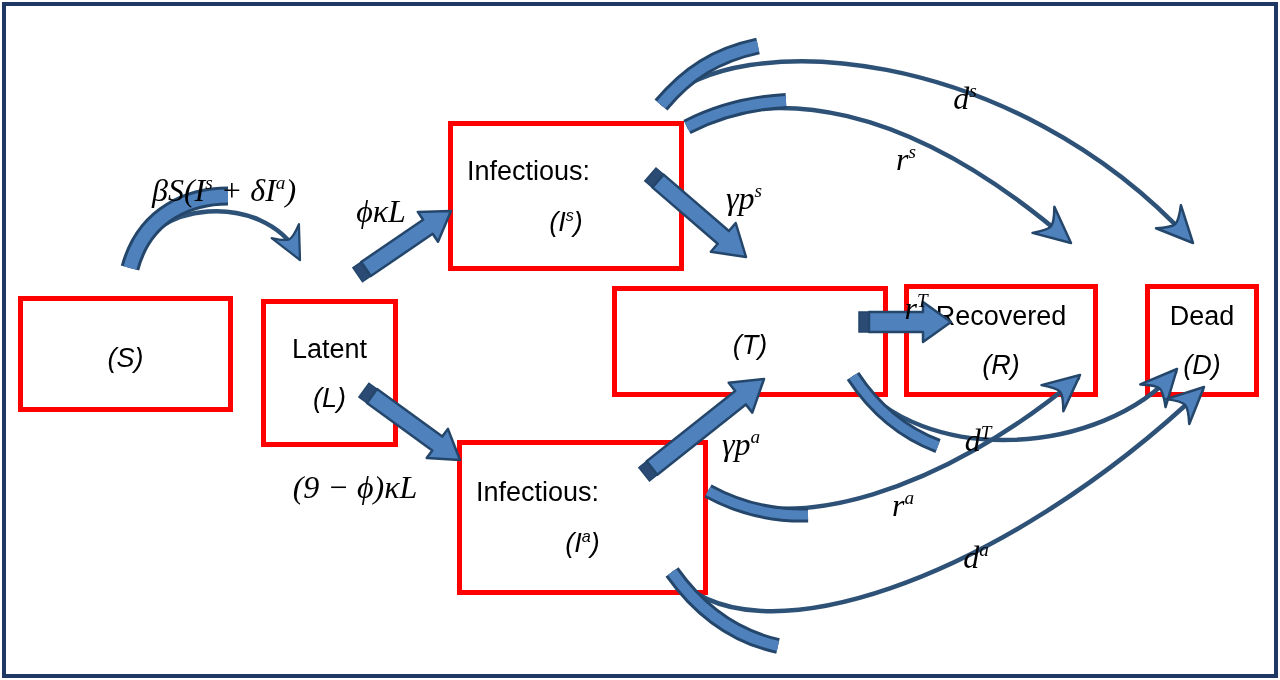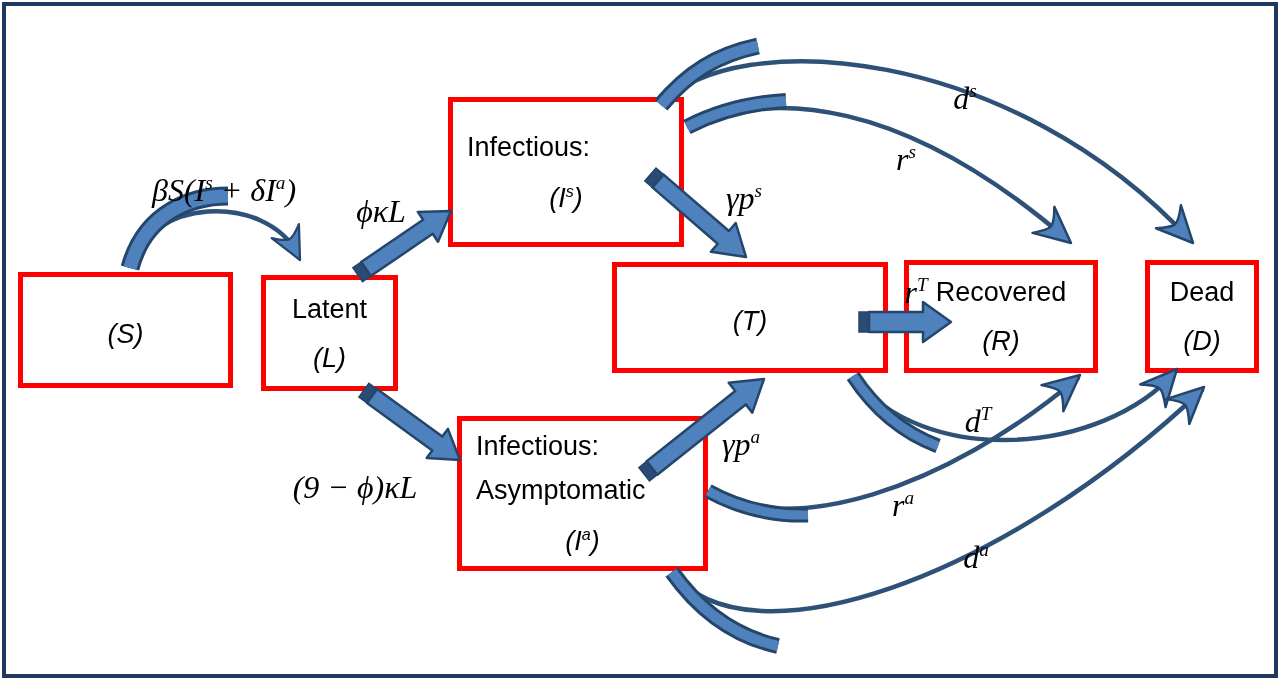--- a/index.html
+++ b/index.html
@@ -2,21 +2,21 @@
 <html style="--frame: #1f3864; --red: #ff0000; --fill: #4f81bd; --edge: #24466b; --fold: #2c4b74; --curve: #2e5277;"><head>
 <meta charset="utf-8">
 <style>
   html,body{margin:0;padding:0;background:#fff;}
   body{width:1280px;height:680px;position:relative;overflow:hidden;
        font-family:"Liberation Sans",sans-serif;}
   .frame{position:absolute;inset:2px;border:4px solid var(--frame,#1f3864);z-index:0;}
   .diagram-svg{position:absolute;left:0;top:0;width:1280px;height:680px;z-index:4;pointer-events:none;}
   .box{position:absolute;box-sizing:border-box;border:5px solid var(--red,#ff0000);
        background:#fff;z-index:2;display:flex;flex-direction:column;
-       justify-content:center;align-items:center;color:#000;font-size:27px;}
+       justify-content:center;align-items:center;color:#000;font-size:27px;margin-top:24px;}
   .box .bline{line-height:42px;white-space:nowrap;}
   .box .bsym{line-height:42px;font-style:italic;white-space:nowrap;}
   .box.three .bline,.box.three .bsym{line-height:44px;}
   .box.align-left .bline{align-self:flex-start;padding-left:14px;}
   .box sup,.mlabel sup{font-size:60%;font-style:italic;}
   .mlabel{position:absolute;transform:translate(-50%,-50%);z-index:6;
           font-family:"Liberation Serif",serif;font-style:italic;
           font-size:32px;color:#000000;white-space:nowrap;}
   .curve{fill:none;stroke:var(--curve,#2e5277);}
   .tail-under{fill:none;stroke:var(--edge,#24466b);stroke-linecap:butt;}
@@ -26,33 +26,32 @@
 </style>
 </head>
 <body>
 
 <div class="frame"></div>
 
 <div class="box" style="left:18px;top:272px;width:215px;height:116px">
   <div class="bsym"><span>(</span><span>S</span><sup></sup><span>)</span></div>
 </div>
 
-<div class="box" style="left:261px;top:275px;width:137px;height:116px">
+<div class="box" style="left:261px;top:275px;width:137px;height:148px">
   <div class="bline">Latent</div>
   <div class="bsym"><span>(</span><span>L</span><sup></sup><span>)</span></div>
 </div>
 
 <div class="box three align-left" style="left:448px;top:97px;width:236px;height:150px">
   <div class="bline">Infectious:</div>
   <div class="bsym"><span>(</span><span>I</span><sup>s</sup><span>)</span></div>
 </div>
 
 <div class="box three align-left" style="left:457px;top:416px;width:251px;height:155px">
   <div class="bline">Infectious:</div>
-  <div class="bline">Asymptomatic</div>
   <div class="bsym"><span>(</span><span>I</span><sup>a</sup><span>)</span></div>
 </div>
 
 <div class="box" style="left:612px;top:262px;width:276px;height:111px">
   <div class="bsym"><span>(</span><span>T</span><sup></sup><span>)</span></div>
 </div>
 
 <div class="box" style="left:904px;top:260px;width:194px;height:113px">
   <div class="bline">Recovered</div>
   <div class="bsym"><span>(</span><span>R</span><sup></sup><span>)</span></div>
@@ -134,18 +133,18 @@
     <path class="fold" d="M869,332 L869,312 L859,312 L859,332 Z"></path>
     <path class="block-arrow" d="M869,332 L923,332 L923,342 L951,322 L923,302 L923,312 L869,312 Z"></path>
   </g>
 </svg>
 
 <div class="mlabel" style="left:224px;top:190px"><span>βS(I</span><sup>s</sup><span> + δI</span><sup>a</sup><span>)</span></div>
 <div class="mlabel" style="left:381px;top:211px"><span>ϕκL</span></div>
 <div class="mlabel" style="left:355px;top:487px"><span>(9 − ϕ)κL</span></div>
 <div class="mlabel" style="left:744px;top:198px"><span>γp</span><sup>s</sup></div>
 <div class="mlabel" style="left:741px;top:444px"><span>γp</span><sup>a</sup></div>
-<div class="mlabel" style="left:916px;top:292px"><span>r</span><sup>T</sup></div>
+<div class="mlabel" style="left:916px;top:308px"><span>r</span><sup>T</sup></div>
 <div class="mlabel" style="left:906px;top:159px"><span>r</span><sup>s</sup></div>
 <div class="mlabel" style="left:965px;top:98px"><span>d</span><sup>s</sup></div>
-<div class="mlabel" style="left:978px;top:421px"><span>d</span><sup>T</sup></div>
+<div class="mlabel" style="left:978px;top:440px"><span>d</span><sup>T</sup></div>
 <div class="mlabel" style="left:903px;top:505px"><span>r</span><sup>a</sup></div>
 <div class="mlabel" style="left:976px;top:557px"><span>d</span><sup>a</sup></div>
 
 </body></html>

